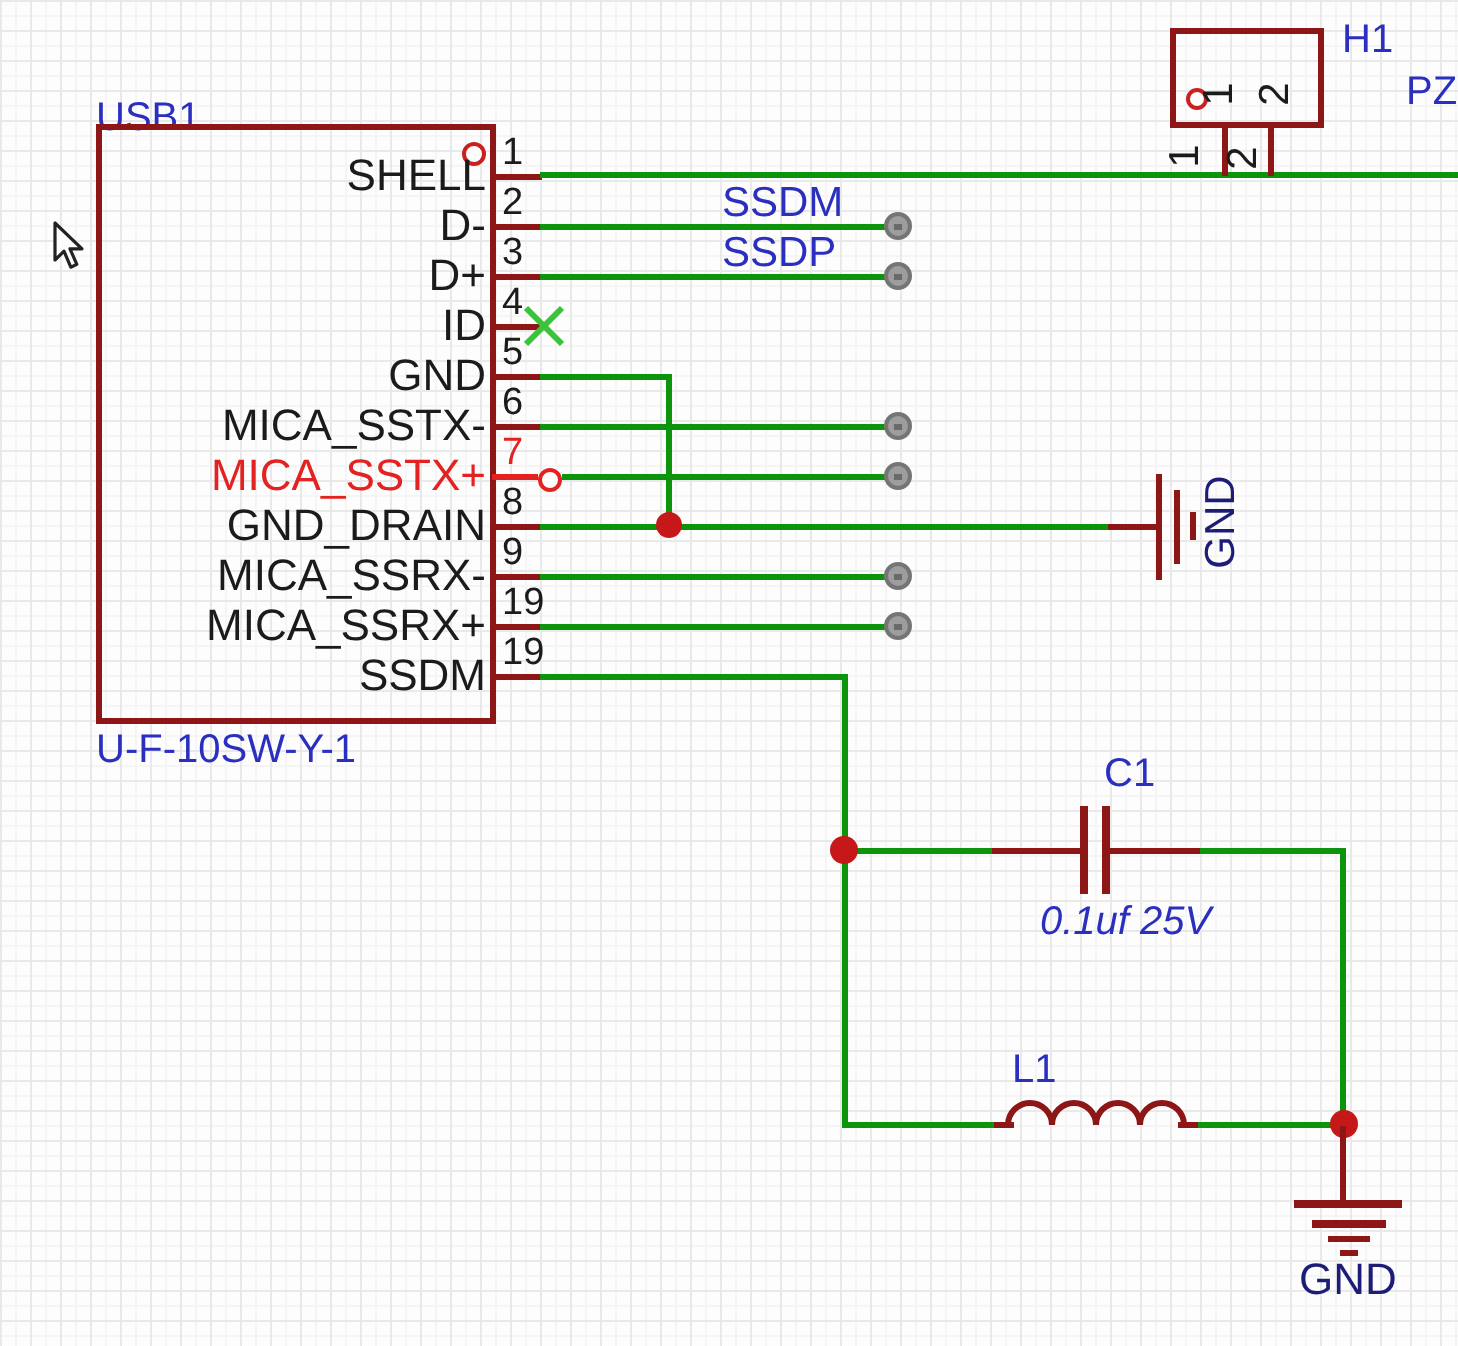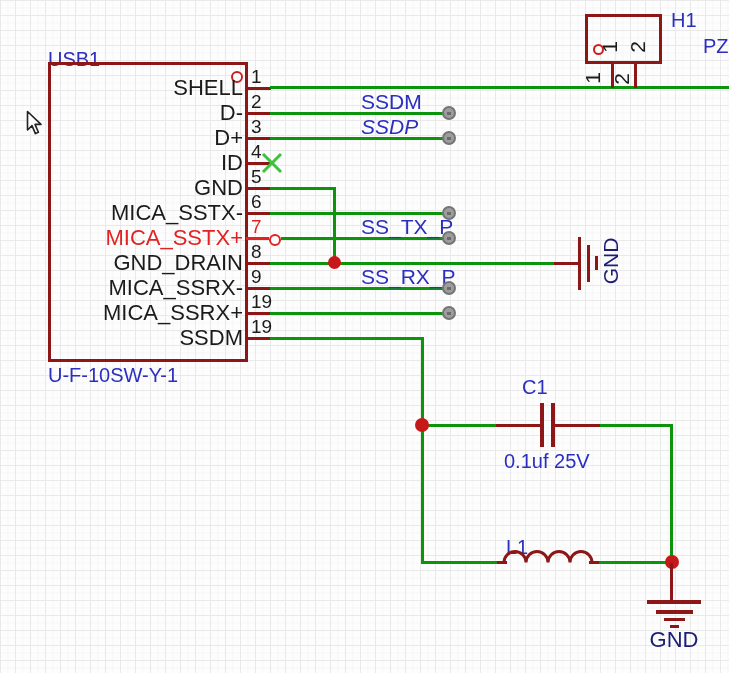--- a/index.html
+++ b/index.html
@@ -131,23 +131,21 @@
   <div class="wh" style="left:270px;top:312px;width:174px;"></div>
   <div class="wh" style="left:270px;top:337px;width:154px;"></div>
   <div class="wv" style="left:421px;top:337px;height:227px;"></div>
   <div class="wh" style="left:423px;top:424px;width:75px;"></div>
   <div class="wh" style="left:597px;top:424px;width:76px;"></div>
   <div class="wv" style="left:670px;top:424px;height:140px;"></div>
   <div class="wh" style="left:423px;top:561px;width:77px;"></div>
   <div class="wh" style="left:596px;top:561px;width:78px;"></div>
 
   <div class="netlabel" style="top:91px;">SSDM</div>
-  <div class="netlabel" style="top:116px;font-style:italic;">SSDP</div>
-  <div class="netlabel" style="top:216px;">SS_TX_P</div>
-  <div class="netlabel" style="top:266px;">SS_RX_P</div>
+  <div class="netlabel" style="top:116px;">SSDP</div>
 
   <div class="gdot" style="left:442px;top:106px;"></div>
   <div class="gdot" style="left:442px;top:131px;"></div>
   <div class="gdot" style="left:442px;top:206px;"></div>
   <div class="gdot" style="left:442px;top:231px;"></div>
   <div class="gdot" style="left:442px;top:281px;"></div>
   <div class="gdot" style="left:442px;top:306px;"></div>
 
   <div class="junc" style="left:328px;top:256px;width:13px;height:13px;"></div>
   <div class="junc" style="left:415px;top:418px;"></div>
@@ -163,28 +161,28 @@
   <div class="rv" style="left:611px;top:62px;height:26px;"></div>
   <div class="rv" style="left:634px;top:62px;height:26px;"></div>
   <div class="ring" style="left:593px;top:44px;width:7px;height:7px;border:2px solid #c92020;"></div>
   <div class="hnum" style="left:600px;top:37px;">1</div>
   <div class="hnum" style="left:628px;top:37px;">2</div>
   <div class="hnum" style="left:583px;top:68px;">1</div>
   <div class="hnum" style="left:612px;top:69px;">2</div>
   <div class="reftxt blue" style="left:671px;top:9px;">H1</div>
   <div class="reftxt blue" style="left:703px;top:35px;">PZ254</div>
 
-  <div class="reftxt blue" style="left:522px;top:376px;">C1</div>
+  <div class="reftxt blue" style="left:552px;top:376px;">C1</div>
   <div class="rh" style="left:496px;top:424px;width:45px;"></div>
   <div class="rv" style="left:540px;top:403px;height:44px;width:4px;"></div>
   <div class="rv" style="left:551px;top:403px;height:44px;width:4px;"></div>
   <div class="rh" style="left:555px;top:424px;width:45px;"></div>
-  <div class="reftxt blue" style="left:504px;top:450px;">0.1uf 25V</div>
+  <div class="reftxt blue" style="left:520px;top:450px;font-style:italic;">0.1uf 25V</div>
 
-  <div class="reftxt blue" style="left:506px;top:536px;">L1</div>
+  <div class="reftxt blue" style="left:506px;top:524px;">L1</div>
   <div class="rh" style="left:497px;top:561px;width:10px;"></div>
   <svg class="abs" style="left:502px;top:548px;" width="92" height="16" viewBox="0 0 92 16">
     <path d="M2,14.5 A11,11 0 0 1 24,14.5 A11,11 0 0 1 46,14.5 A11,11 0 0 1 68,14.5 A11,11 0 0 1 90,14.5" fill="none" stroke="#8d1616" stroke-width="3"></path>
   </svg>
   <div class="rh" style="left:589px;top:561px;width:10px;"></div>
 
   <div class="rv" style="left:670px;top:563px;height:38px;"></div>
   <div class="gbar-h" style="left:647px;top:600px;width:54px;"></div>
   <div class="gbar-h" style="left:656px;top:610px;width:37px;"></div>
   <div class="gbar-h" style="left:664px;top:618px;width:21px;height:3px;"></div>

